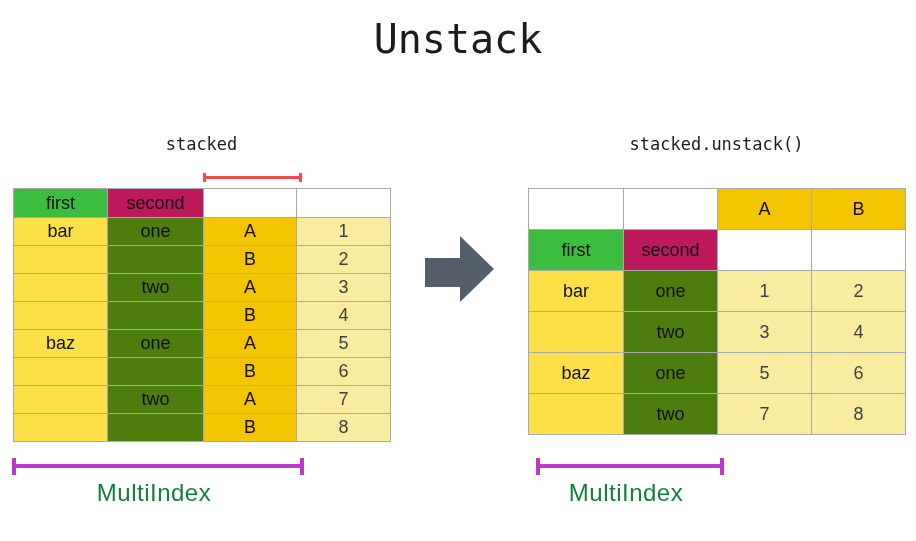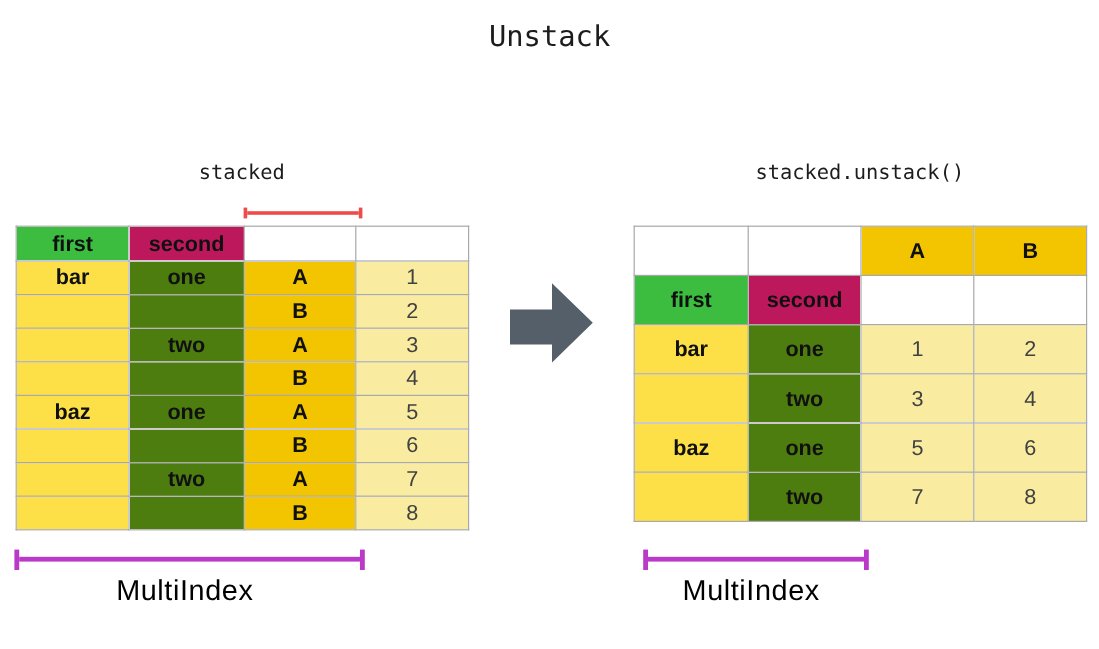--- a/index.html
+++ b/index.html
@@ -1,53 +1,53 @@
 <!DOCTYPE html>
 <html><head>
 <meta charset="utf-8">
 <style>
   html,body{margin:0;padding:0;background:#fff;}
   .canvas{position:relative;width:916px;height:541px;background:#ffffff;overflow:hidden;
           font-family:"Liberation Sans",sans-serif;}
   .title{position:absolute;left:0;top:16px;width:100%;text-align:center;
-         font-family:"DejaVu Sans Mono",monospace;font-size:24px;color:#1c1c1c;}
+         font-family:"DejaVu Sans Mono",monospace;font-size:40px;color:#1c1c1c;}
   .code-label{position:absolute;font-family:"DejaVu Sans Mono",monospace;font-size:17px;
               color:#1c1c1c;text-align:center;white-space:nowrap;}
   #label-stacked{left:13px;top:134px;width:377px;}
   #label-unstack{left:528px;top:134px;width:377px;}
 
   table.tbl{position:absolute;border-collapse:collapse;table-layout:fixed;}
   table.tbl td{border:1px solid #a9a9a9;text-align:center;vertical-align:middle;
                font-size:18px;padding:0;overflow:hidden;}
   #tbl-left{left:13px;top:188px;}
   #tbl-left tr{height:28px;}
   #tbl-left tr.hrow{height:29px;}
   #tbl-right{left:528px;top:188px;}
   #tbl-right tr{height:41px;}
 
-  .b{font-weight:bold;color:#101010;}
+  .b{font-weight:normal;color:#101010;}
   .num{color:#414141;font-weight:400;}
   .c-green{background:#3cbd40;}
   .c-lgreen{background:#be185d;margin-left:20px;}
   .c-blue{background:#fde047;}
   .c-lblue{background:#4d7c0f;}
   .c-gold{background:#f2c500;}
   .c-yellow{background:#f9eca0;}
   .c-white{background:#ffffff;}
 
   .bracket{position:absolute;}
   .bracket::before{content:"";position:absolute;left:0;right:0;background:currentColor;}
   #red-bracket{left:203px;top:173px;width:93px;height:9px;color:#ee4c4a;
                border-left:3px solid;border-right:3px solid;}
   #red-bracket::before{top:3px;height:3px;}
   .mi-bracket{height:17px;color:#ba39c9;border-left:4px solid;border-right:4px solid;}
   .mi-bracket::before{top:6px;height:4px;}
   #mi-left{left:12px;top:458px;width:284px;}
   #mi-right{left:536px;top:458px;width:180px;}
-  .mi-label{position:absolute;top:479px;font-size:24px;color:#000000;text-align:center;
+  .mi-label{position:absolute;top:479px;font-size:24px;color:#15803d;text-align:center;
             letter-spacing:0.5px;}
   #mi-label-left{left:12px;width:284px;}
   #mi-label-right{left:536px;width:180px;}
   #arrow-svg{position:absolute;left:420px;top:228px;}
 </style>
 </head>
 <body>
 
 <div class="canvas">
 

